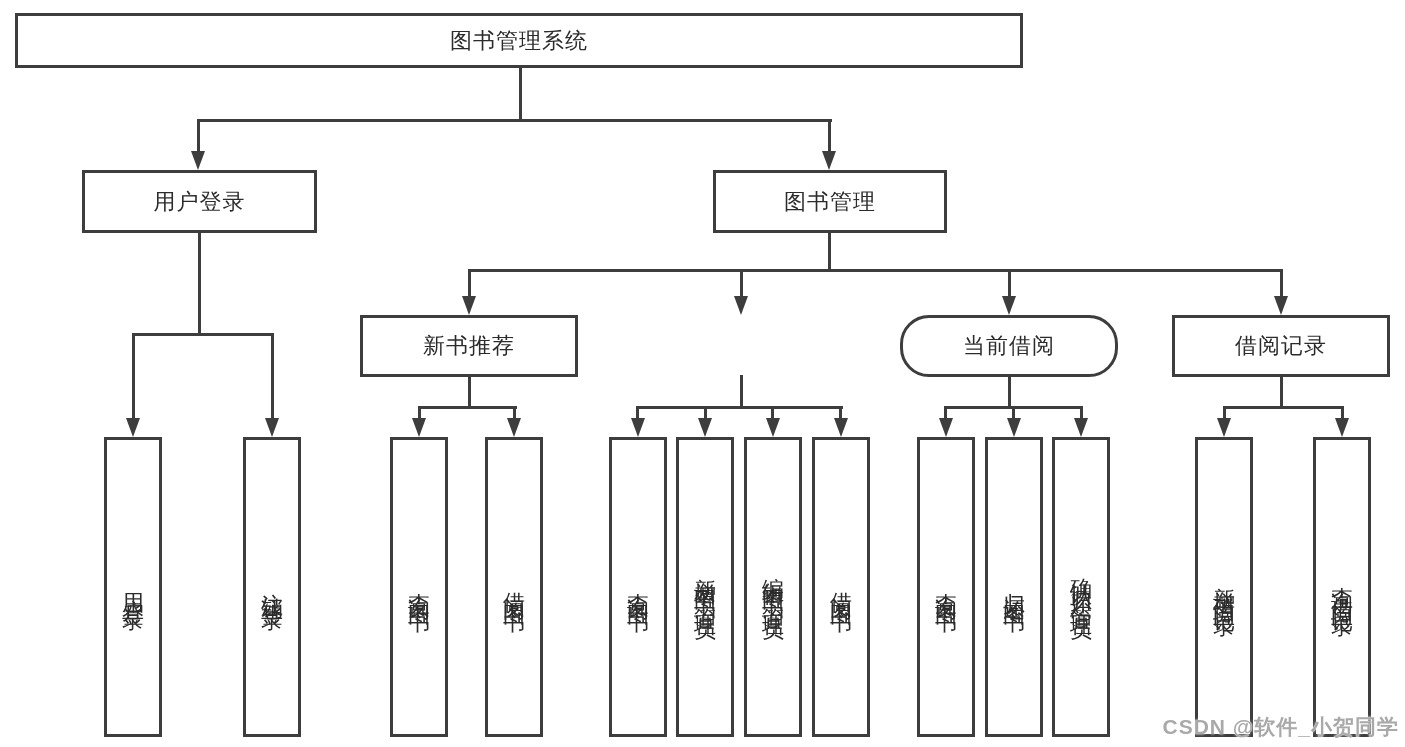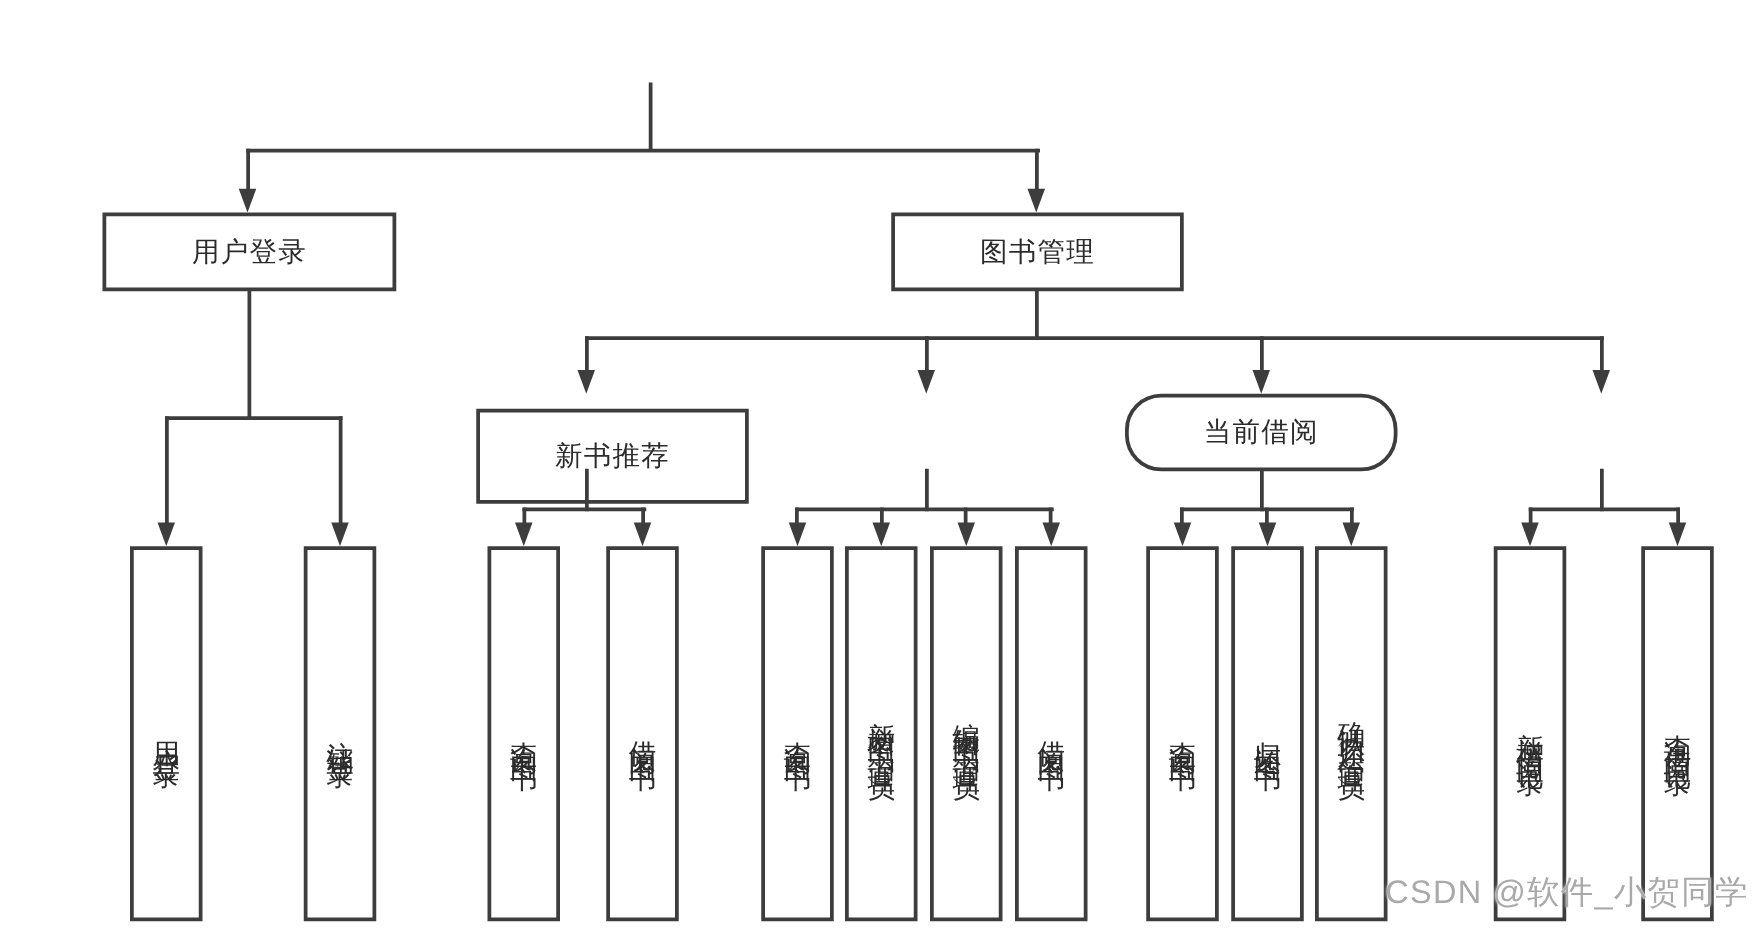--- a/index.html
+++ b/index.html
@@ -21,30 +21,32 @@
   .hline,.vline{position:absolute;background:var(--line);}
   .hline{height:3px;}
   .vline{width:3px;}
   .arrowhead{
     position:absolute;width:0;height:0;
     border-left:7px solid transparent;border-right:7px solid transparent;
     border-top:19px solid var(--line);
   }
   .edge-group{position:absolute;inset:0;pointer-events:none;}
   #watermark{
-    position:absolute;right:6px;bottom:16px;z-index:5;
-    font-size:26px;color:var(--wm);letter-spacing:1px;
+    position:absolute;right:6px;bottom:6px;z-index:5;
+    font-size:21px;color:var(--wm);letter-spacing:1px;
     text-shadow:0 0 3px #ffffff,0 0 1px #ffffff;
+    font-weight:bold;
   }
 </style>
 </head>
 <body>
 
 <div id="canvas" style="--line: #3d3d3d; --text: #2b2b2b; --wm: #a9a9a9;">
 
+  <div class="node" style="left:15px;top:13px;width:1008px;height:55px;">图书管理系统</div>
 
   <div class="edge-group">
     <div class="vline" style="left:519px;top:66px;height:55px;"></div>
     <div class="hline" style="left:197px;top:119px;width:635px;"></div>
     <div class="vline" style="left:197px;top:119px;height:35px;"></div>
     <div class="arrowhead" style="left:191px;top:151px;"></div>
     <div class="vline" style="left:828px;top:119px;height:35px;"></div>
     <div class="arrowhead" style="left:822px;top:151px;"></div>
   </div>
 
@@ -67,22 +69,23 @@
     <div class="vline" style="left:468px;top:269px;height:30px;"></div>
     <div class="arrowhead" style="left:462px;top:296px;"></div>
     <div class="vline" style="left:740px;top:269px;height:30px;"></div>
     <div class="arrowhead" style="left:734px;top:296px;"></div>
     <div class="vline" style="left:1008px;top:269px;height:30px;"></div>
     <div class="arrowhead" style="left:1002px;top:296px;"></div>
     <div class="vline" style="left:1280px;top:269px;height:30px;"></div>
     <div class="arrowhead" style="left:1274px;top:296px;"></div>
   </div>
 
-  <div class="node" style="left:360px;top:327px;width:218px;height:76px;margin-left:21px;">新书推荐</div>
+  <div class="node" style="left:360px;top:315px;width:218px;height:62px;">新书推荐</div>
   <div class="node" style="left:900px;top:315px;width:218px;height:62px;border-radius:29px;">当前借阅</div>
+  <div class="node" style="left:1172px;top:315px;width:218px;height:62px;">借阅记录</div>
 
   <div class="edge-group">
     <div class="vline" style="left:468px;top:375px;height:34px;"></div>
     <div class="hline" style="left:418px;top:406px;width:99px;"></div>
     <div class="vline" style="left:418px;top:406px;height:16px;"></div>
     <div class="arrowhead" style="left:412px;top:418px;"></div>
     <div class="vline" style="left:513px;top:406px;height:16px;"></div>
     <div class="arrowhead" style="left:507px;top:418px;"></div>
   </div>
 

